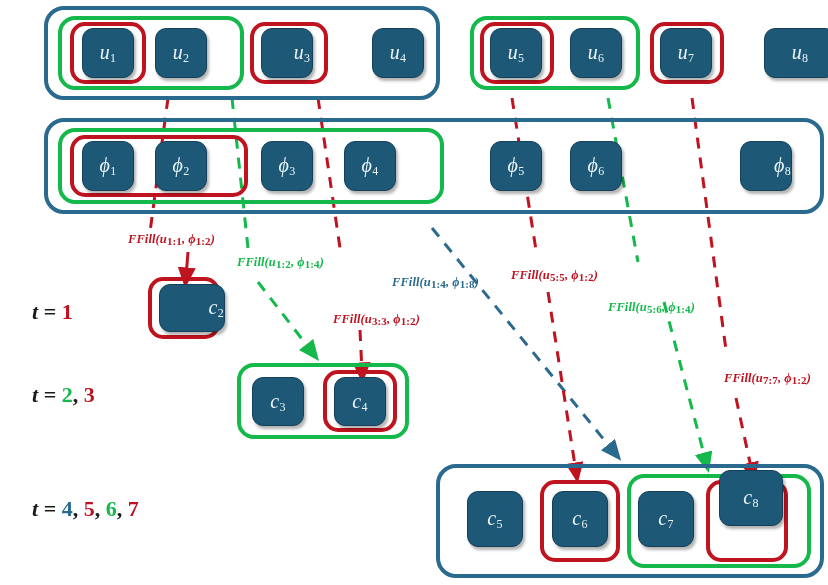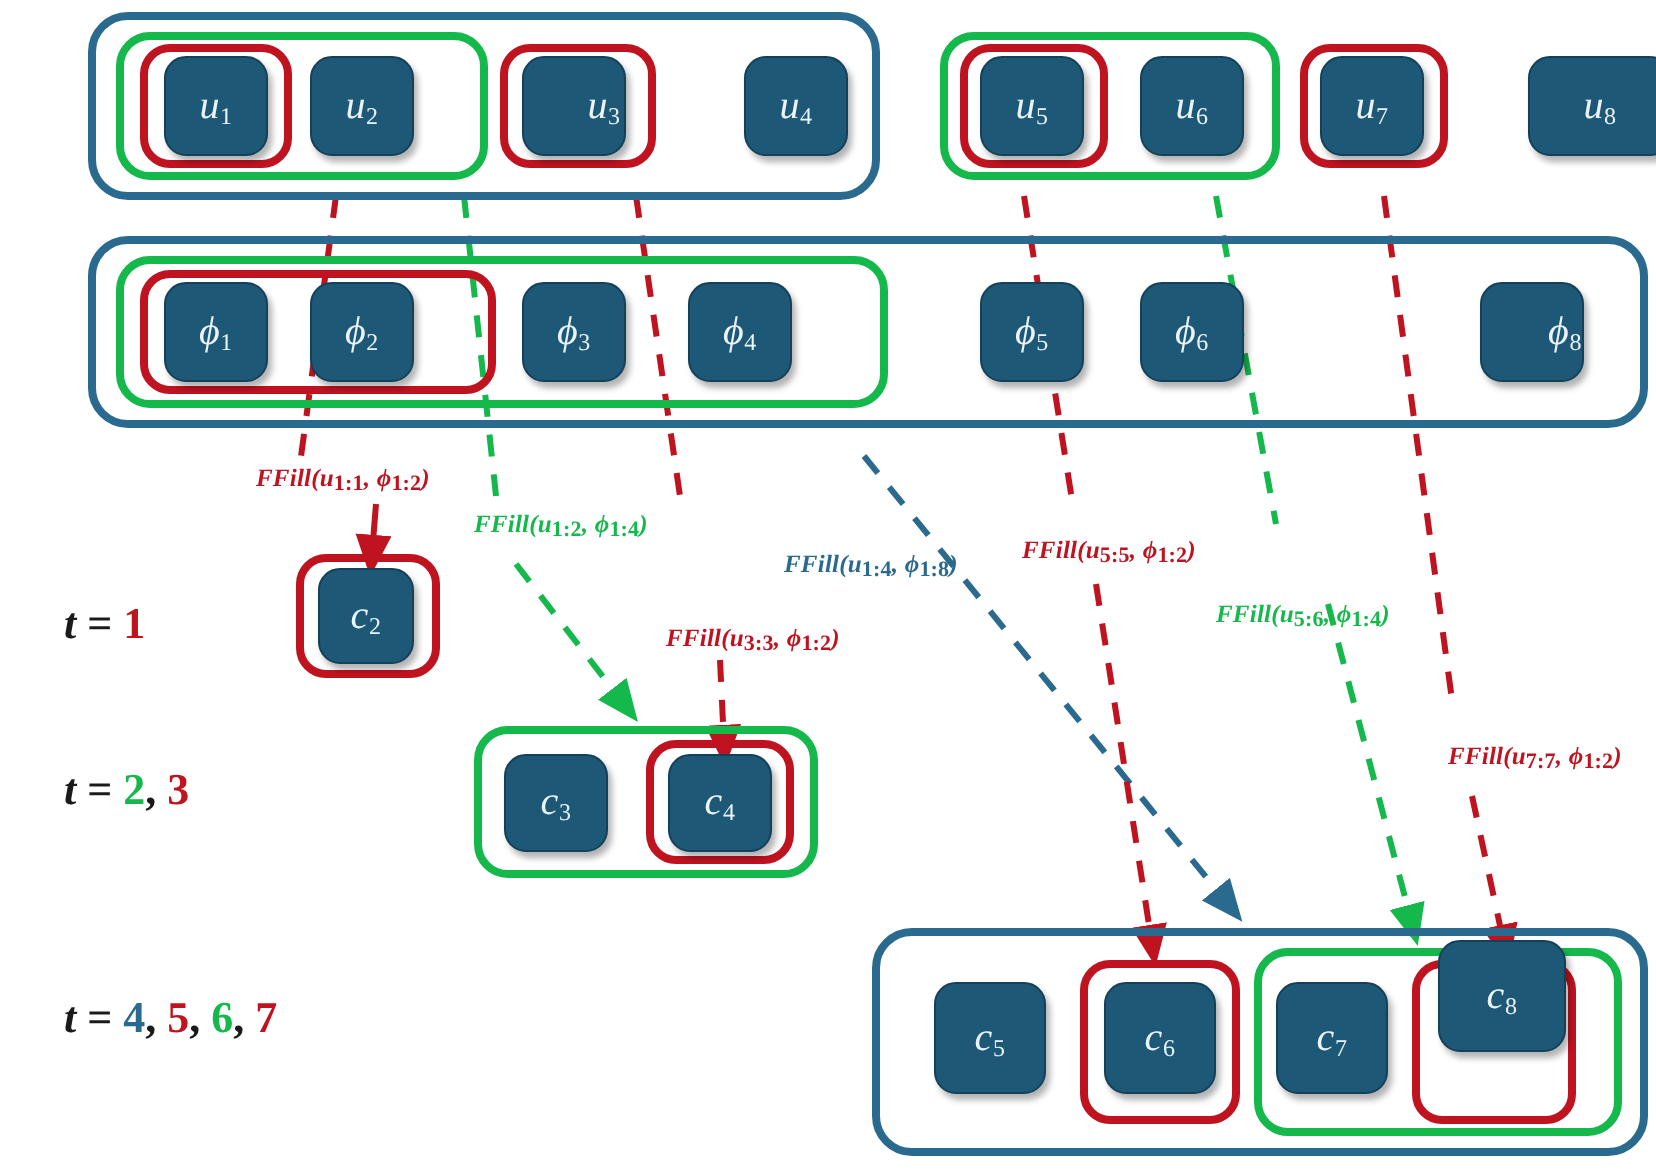--- a/index.html
+++ b/index.html
@@ -173,21 +173,21 @@
     <span>FFill(u</span><sub>7:7</sub><span>, ϕ</span><sub>1:2</sub><span>)</span>
   </div>
 
   <div class="t-label" style="left:32px;top:299px;">
     <span class="tv">t</span>
     <span class="eq">=</span>
     <span class="v c-red">1</span>
   </div>
 
   <div class="frame frame-red" style="left:148px;top:277px;width:72px;height:62px;"></div>
-  <div class="cell" style="left:159px;top:284px;width:48px;height:48px;">
+  <div class="cell" style="left:159px;top:284px;width:66px;height:48px;justify-content:flex-end;">
     <span class="lab">c<sub>2</sub></span>
   </div>
 
   <div class="t-label" style="left:32px;top:382px;">
     <span class="tv">t</span>
     <span class="eq">=</span>
     <span class="v c-green">2</span><span class="eq">,</span>
     <span class="v c-red">3</span>
   </div>
 

